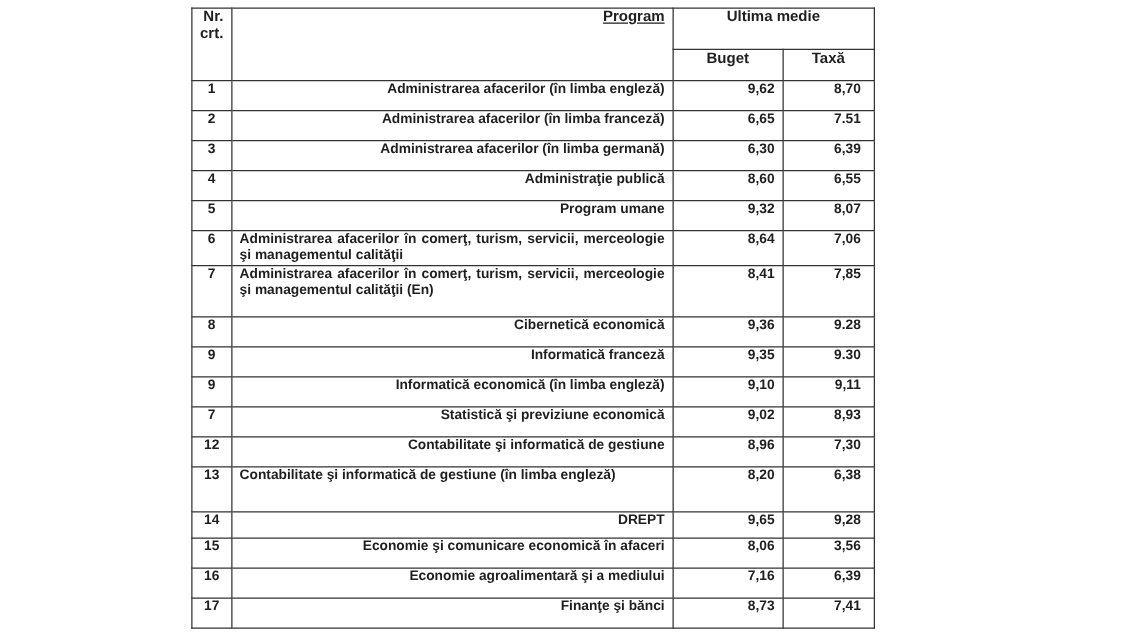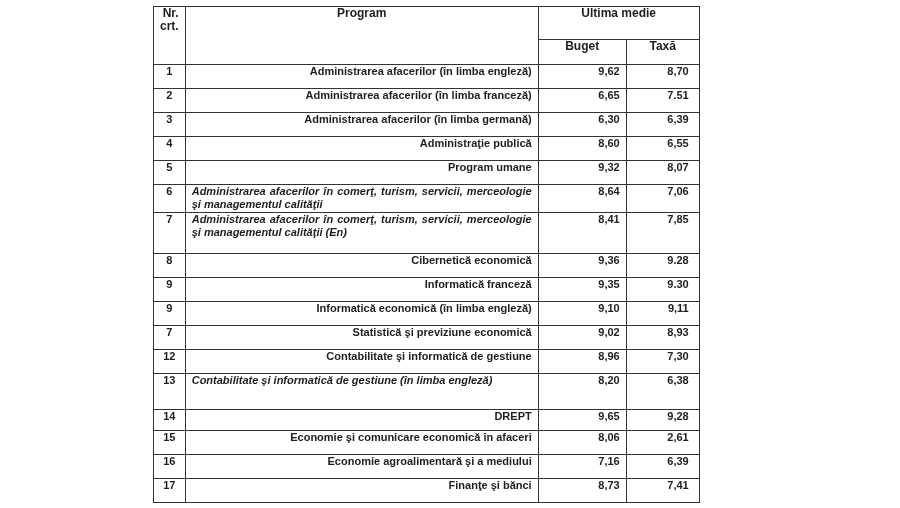--- a/index.html
+++ b/index.html
@@ -16,26 +16,26 @@
   .tbl td, .tbl th {
     border:1.5px solid #333; padding:0 6px;
     vertical-align:top; line-height:13px;
   }
   .tbl th { font-weight:bold; font-size:12px; }
   .col-nr { width:28px; }
   .col-prog { width:353px; }
   .col-b { width:88px; }
   .col-t { width:73px; }
   .h-nr { text-align:right; padding-top:4px; height:31px; font-size:11px; }
-  .h-prog { text-align:center; vertical-align:middle; }
+  .h-prog { text-align:right; vertical-align:middle;text-decoration:underline; }
   .h-um { text-align:center; padding-top:2px; height:32px;margin-top:27px; }
   .h-sub { text-align:center; padding-top:4px; height:24px; }
   .nr { text-align:center; padding-top:3px; }
   .prog { text-align:right; padding-top:3px; }
-  .prog.just { text-align:justify; text-align-last:left;font-style:italic; }
+  .prog.just { text-align:justify; text-align-last:left; }
   .num { text-align:right; padding-right:20px; padding-top:3px; }
   .num.t { padding-right:10px; }
 </style>
 </head>
 <body>
 
 <table class="tbl">
   <colgroup>
     <col class="col-nr">
       <col class="col-prog">
@@ -135,21 +135,21 @@
       <tr style="height: 21px;">
         <td class="nr">14</td>
         <td class="prog">DREPT</td>
         <td class="num">9,65</td>
         <td class="num t">9,28</td>
       </tr>
       <tr style="height: 24px;">
         <td class="nr">15</td>
         <td class="prog">Economie şi comunicare economică în afaceri</td>
         <td class="num">8,06</td>
-        <td class="num t">2,61</td>
+        <td class="num t">3,56</td>
       </tr>
       <tr style="height: 24px;">
         <td class="nr">16</td>
         <td class="prog">Economie agroalimentară şi a mediului</td>
         <td class="num">7,16</td>
         <td class="num t">6,39</td>
       </tr>
       <tr style="height: 24px;">
         <td class="nr">17</td>
         <td class="prog">Finanţe şi bănci</td>

